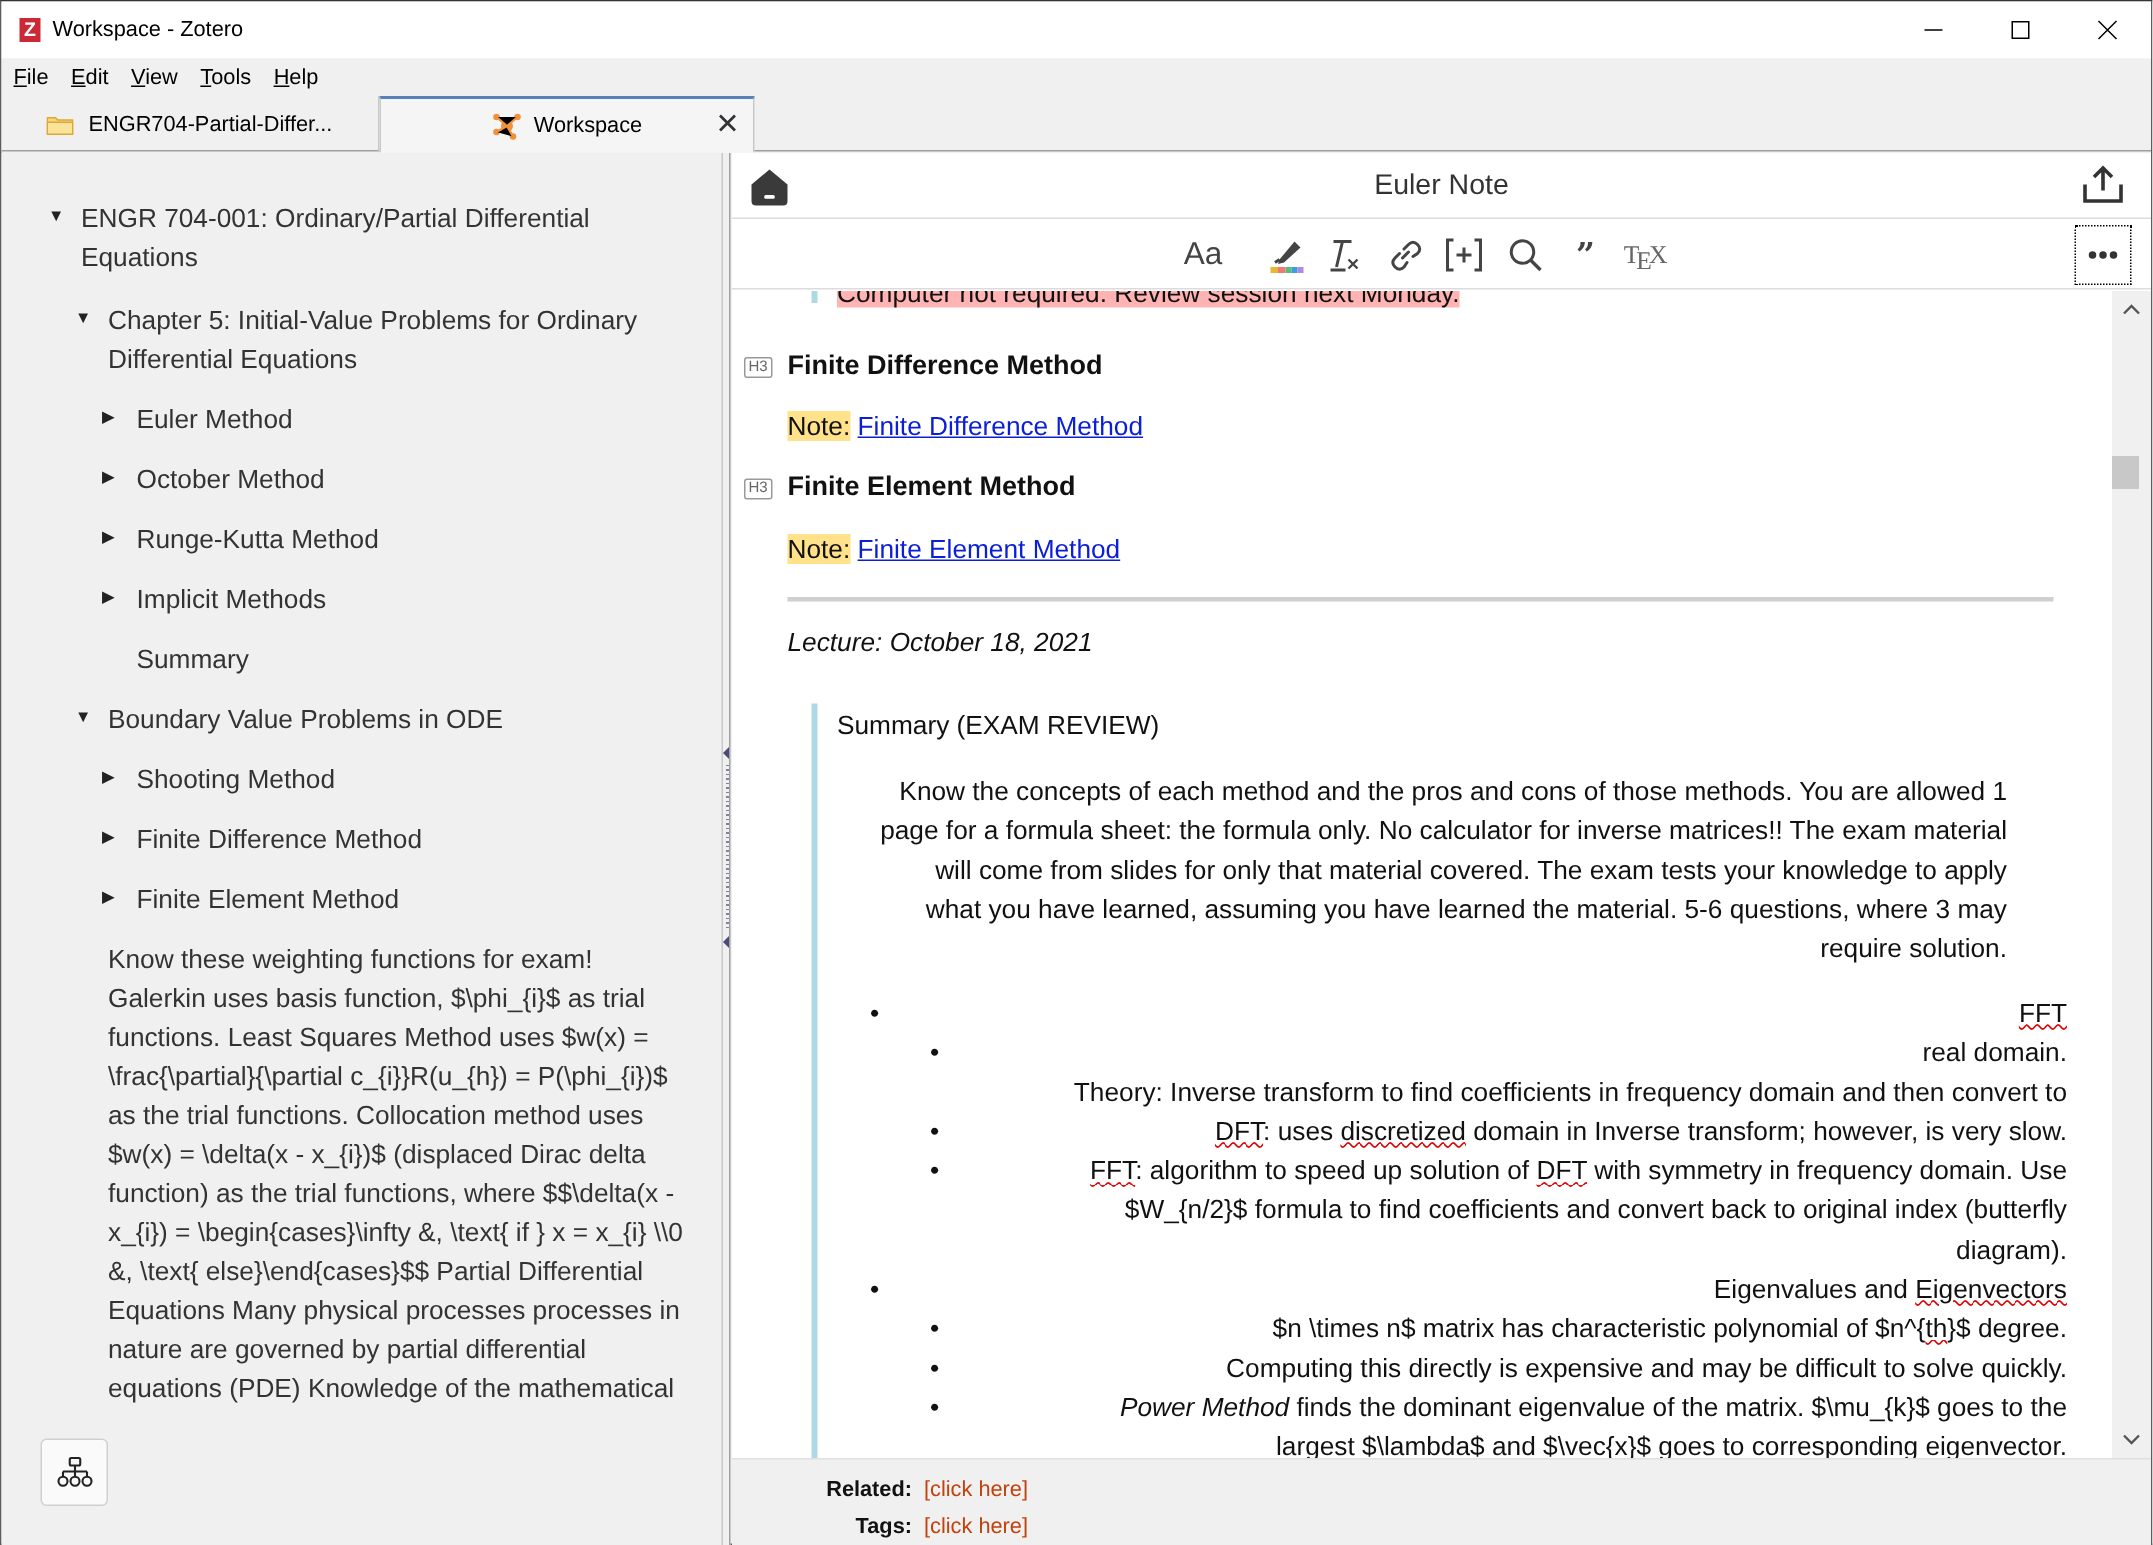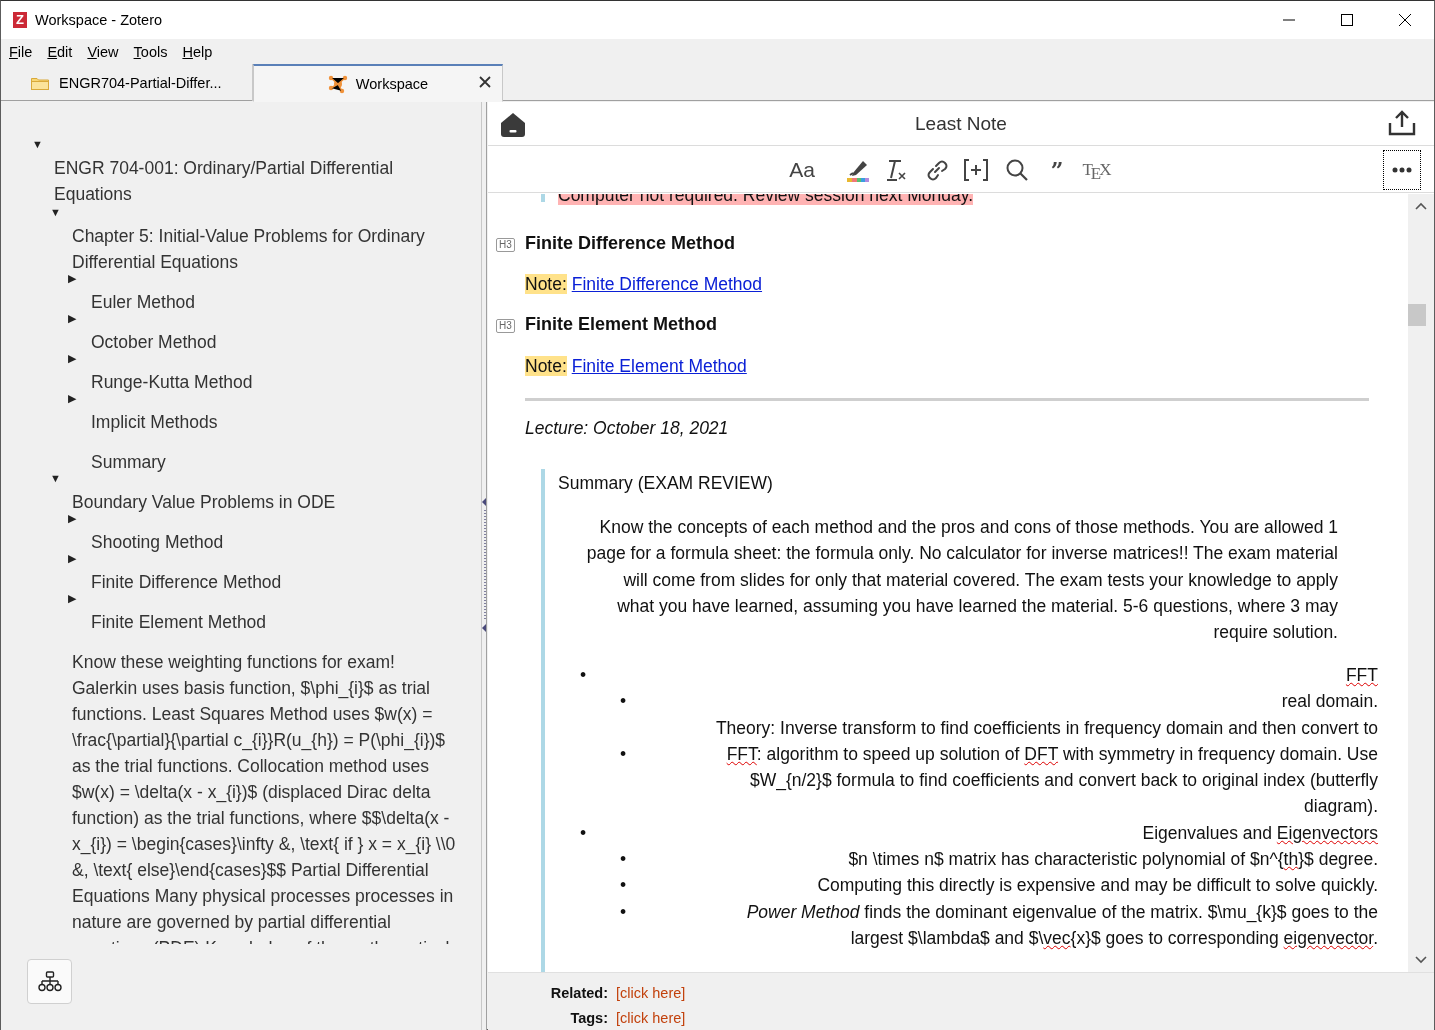--- a/index.html
+++ b/index.html
@@ -28,21 +28,21 @@
   .tab-2 { left: 252px; width: 250px; background: #f5f5f5; border: 1px solid #c8c8c8; border-top: 2px solid #5a80b8; border-bottom: 1px solid #f5f5f5; height: 38px; justify-content: center; }
   .folder-icon { width: 18px; height: 14px; margin-right: 10px; position: relative; }
   .tab-2 .ws-icon { margin-right: 8px; }
   .tab-close { position: absolute; right: 10px; top: 9px; }
 
   
   .left-pane { position: absolute; left: 0; top: 101px; width: 481px; height: 928px; background: #f0f0f0; border-right: 1px solid #c8c8c8; overflow: hidden; }
   .tree { position: absolute; left: 0; top: 30px; width: 470px; font-family: "Liberation Sans", sans-serif; font-size: 17.5px; color: #333; line-height: 26px; }
   .tree-node { position: absolute; }
   .twisty { position: absolute; font-size: 11px; color: #222; top: 0; line-height: 24px; }
-  .node-label { display: block; margin-top: 23px; }
+  .node-label { display: block; }
   .org-btn { position: absolute; left: 26px; top: 857px; width: 45px; height: 45px; background: #fafafa; border: 1px solid #d0d0d0; border-radius: 4px; display: flex; align-items: center; justify-content: center; }
 
   
   .splitter { position: absolute; left: 481px; top: 101px; width: 5px; height: 928px; background: #f0f0f0; border-right: 1px solid #a0a0a0; }
   .grip { position: absolute; left: 0; top: 396px; width: 5px; height: 134px; }
   .grip .arrow-up { position: absolute; left: 0; top: 0; width: 0; height: 0; border-top: 4px solid transparent; border-bottom: 4px solid transparent; border-right: 4px solid #4a4a7a; }
   .grip .dots { position: absolute; left: 2px; top: 12px; width: 2px; height: 110px; background: repeating-linear-gradient(to bottom, #8080a0 0 1px, transparent 1px 3px); }
   .grip .arrow-dn { position: absolute; left: 0; bottom: 0; width: 0; height: 0; border-top: 4px solid transparent; border-bottom: 4px solid transparent; border-right: 4px solid #4a4a7a; }
 
   
@@ -212,21 +212,21 @@
   </div>
 
   <div class="editor">
     <div class="note-header">
       <div class="home-btn">
         <svg width="26" height="26" viewBox="0 0 26 26">
           <path d="M13 1 L25 11 V22 Q25 25 22 25 H4 Q1 25 1 22 V11 Z" fill="#3a3a3a"></path>
           <rect x="9.5" y="18" width="7" height="2.5" rx="1" fill="#fff"></rect>
         </svg>
       </div>
-      <div class="note-title">Least Note</div>
+      <div class="note-title">Euler Note</div>
       <div class="share-btn">
         <svg width="28" height="26" viewBox="0 0 28 26">
           <path d="M14 2 V17 M8 8 L14 2 L20 8" stroke="#333" stroke-width="2.4" fill="none"></path>
           <path d="M2 13 V24 H26 V13" stroke="#333" stroke-width="2.4" fill="none"></path>
         </svg>
       </div>
     </div>
 
     <div class="toolbar">
       <div class="tool" style="left:300px; width:28px; font-family:'Liberation Sans',sans-serif; font-size:21px;">
@@ -319,20 +319,23 @@
 
       <ul class="lst blk para" style="left:110px; top:468px; width:780px;">
         <li>
           <span class="spell">FFT</span>
           <ul class="lst" style="margin-left:40px;">
             <li>
               <div>real domain.</div>
               <div>Theory: Inverse transform to find coefficients in frequency domain and then convert to</div>
             </li>
             <li>
+              <span class="spell">DFT</span><span>: uses </span><span class="spell">discretized</span><span> domain in Inverse transform; however, is very slow.</span>
+            </li>
+            <li>
               <div><span class="spell">FFT</span><span>: algorithm to speed up solution of </span><span class="spell">DFT</span><span> with symmetry in frequency domain. Use</span></div>
               <div>$W_{n/2}$ formula to find coefficients and convert back to original index (butterfly</div>
               <div>diagram).</div>
             </li>
           </ul>
         </li>
         <li>
           <span>Eigenvalues and </span><span class="spell">Eigenvectors</span>
           <ul class="lst" style="margin-left:40px;">
             <li>

